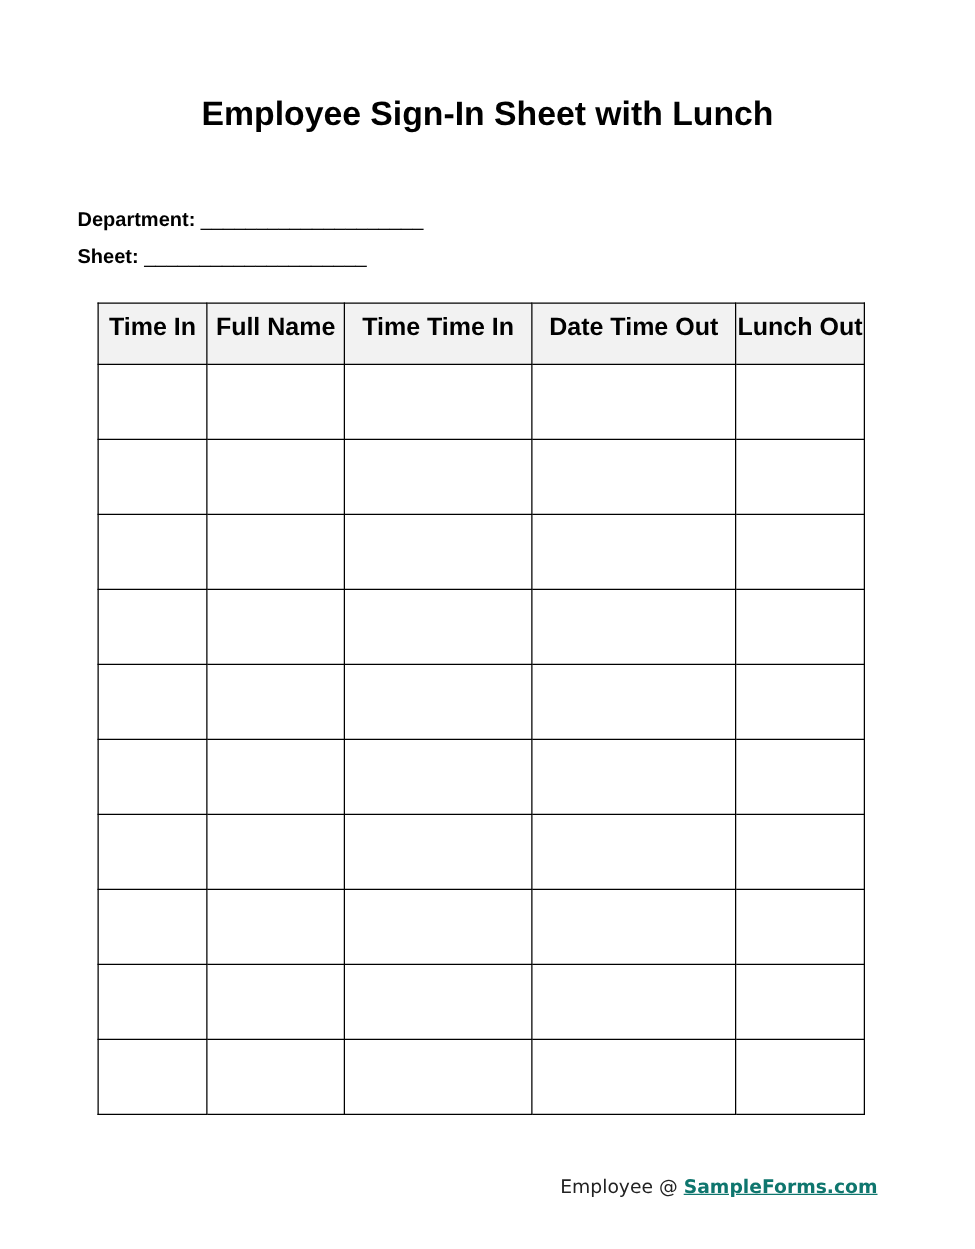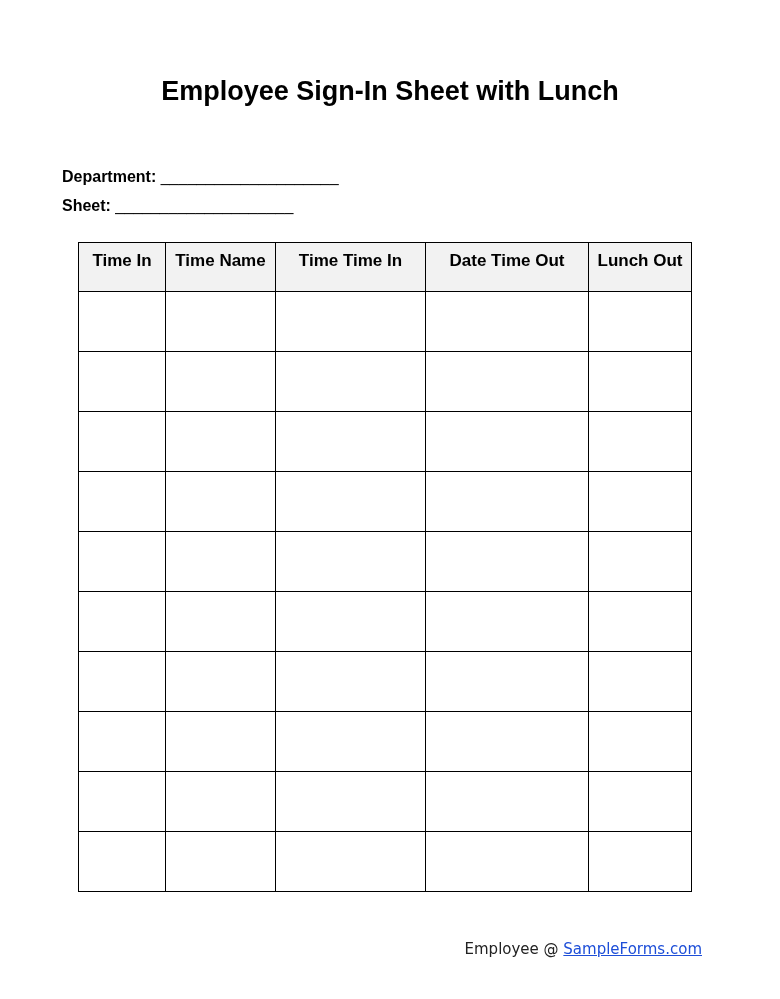--- a/index.html
+++ b/index.html
@@ -4,45 +4,45 @@
 <style>
   html, body { margin: 0; padding: 0; background: #ffffff; }
   body { width: 780px; height: 999px; position: relative; font-family: "Liberation Sans", sans-serif; color: #000; }
   .title { position: absolute; top: 76px; left: 0; width: 780px; text-align: center; font-size: 27px; font-weight: bold; margin: 0; }
   .field { position: absolute; left: 62px; font-size: 16px; font-weight: bold; }
   .field .blank { font-weight: normal; letter-spacing: 0; }
   .f1 { top: 168px; }
   .f2 { top: 197px; }
   table { position: absolute; top: 242px; left: 78px; border-collapse: collapse; }
   th, td { border: 1px solid #000; padding: 0; }
-  th { background: #f2f2f2; height: 49px; vertical-align: top; font-size: 17px; font-weight: bold; padding-top: 8px; box-sizing: border-box; }
+  th { background: #f2f2f2; height: 49px; vertical-align: top; font-size: 20px; font-weight: bold; padding-top: 8px; box-sizing: border-box; }
   td { height: 59px; }
   .c1 { width: 86px; } .c2 { width: 109px; } .c3 { width: 149px; } .c4 { width: 162px; } .c5 { width: 102px; }
   .footer { position: absolute; top: 940px; right: 78px; font-size: 15px; font-family: "DejaVu Sans", sans-serif; color: #222; }
-  .footer a { color: #1d4ed8; font-weight: normal; text-decoration: underline; text-align: center; }
+  .footer a { color: #0f766e; font-weight: bold; text-decoration: underline; text-align: center; }
 </style>
 </head>
 <body>
 
 <h1 class="title">Employee Sign-In Sheet with Lunch</h1>
 
 <div class="field f1">
   <span>Department:</span>
   <span class="blank">____________________</span>
 </div>
 <div class="field f2">
   <span>Sheet:</span>
   <span class="blank">____________________</span>
 </div>
 
 <table>
   <thead>
     <tr>
       <th class="c1">Time In</th>
-      <th class="c2">Time Name</th>
+      <th class="c2">Full Name</th>
       <th class="c3">Time Time In</th>
       <th class="c4">Date Time Out</th>
       <th class="c5">Lunch Out</th>
     </tr>
   </thead>
   <tbody id="tbody">
       <tr>
         <td class="c1"></td>
         <td class="c2"></td>
         <td class="c3"></td>

